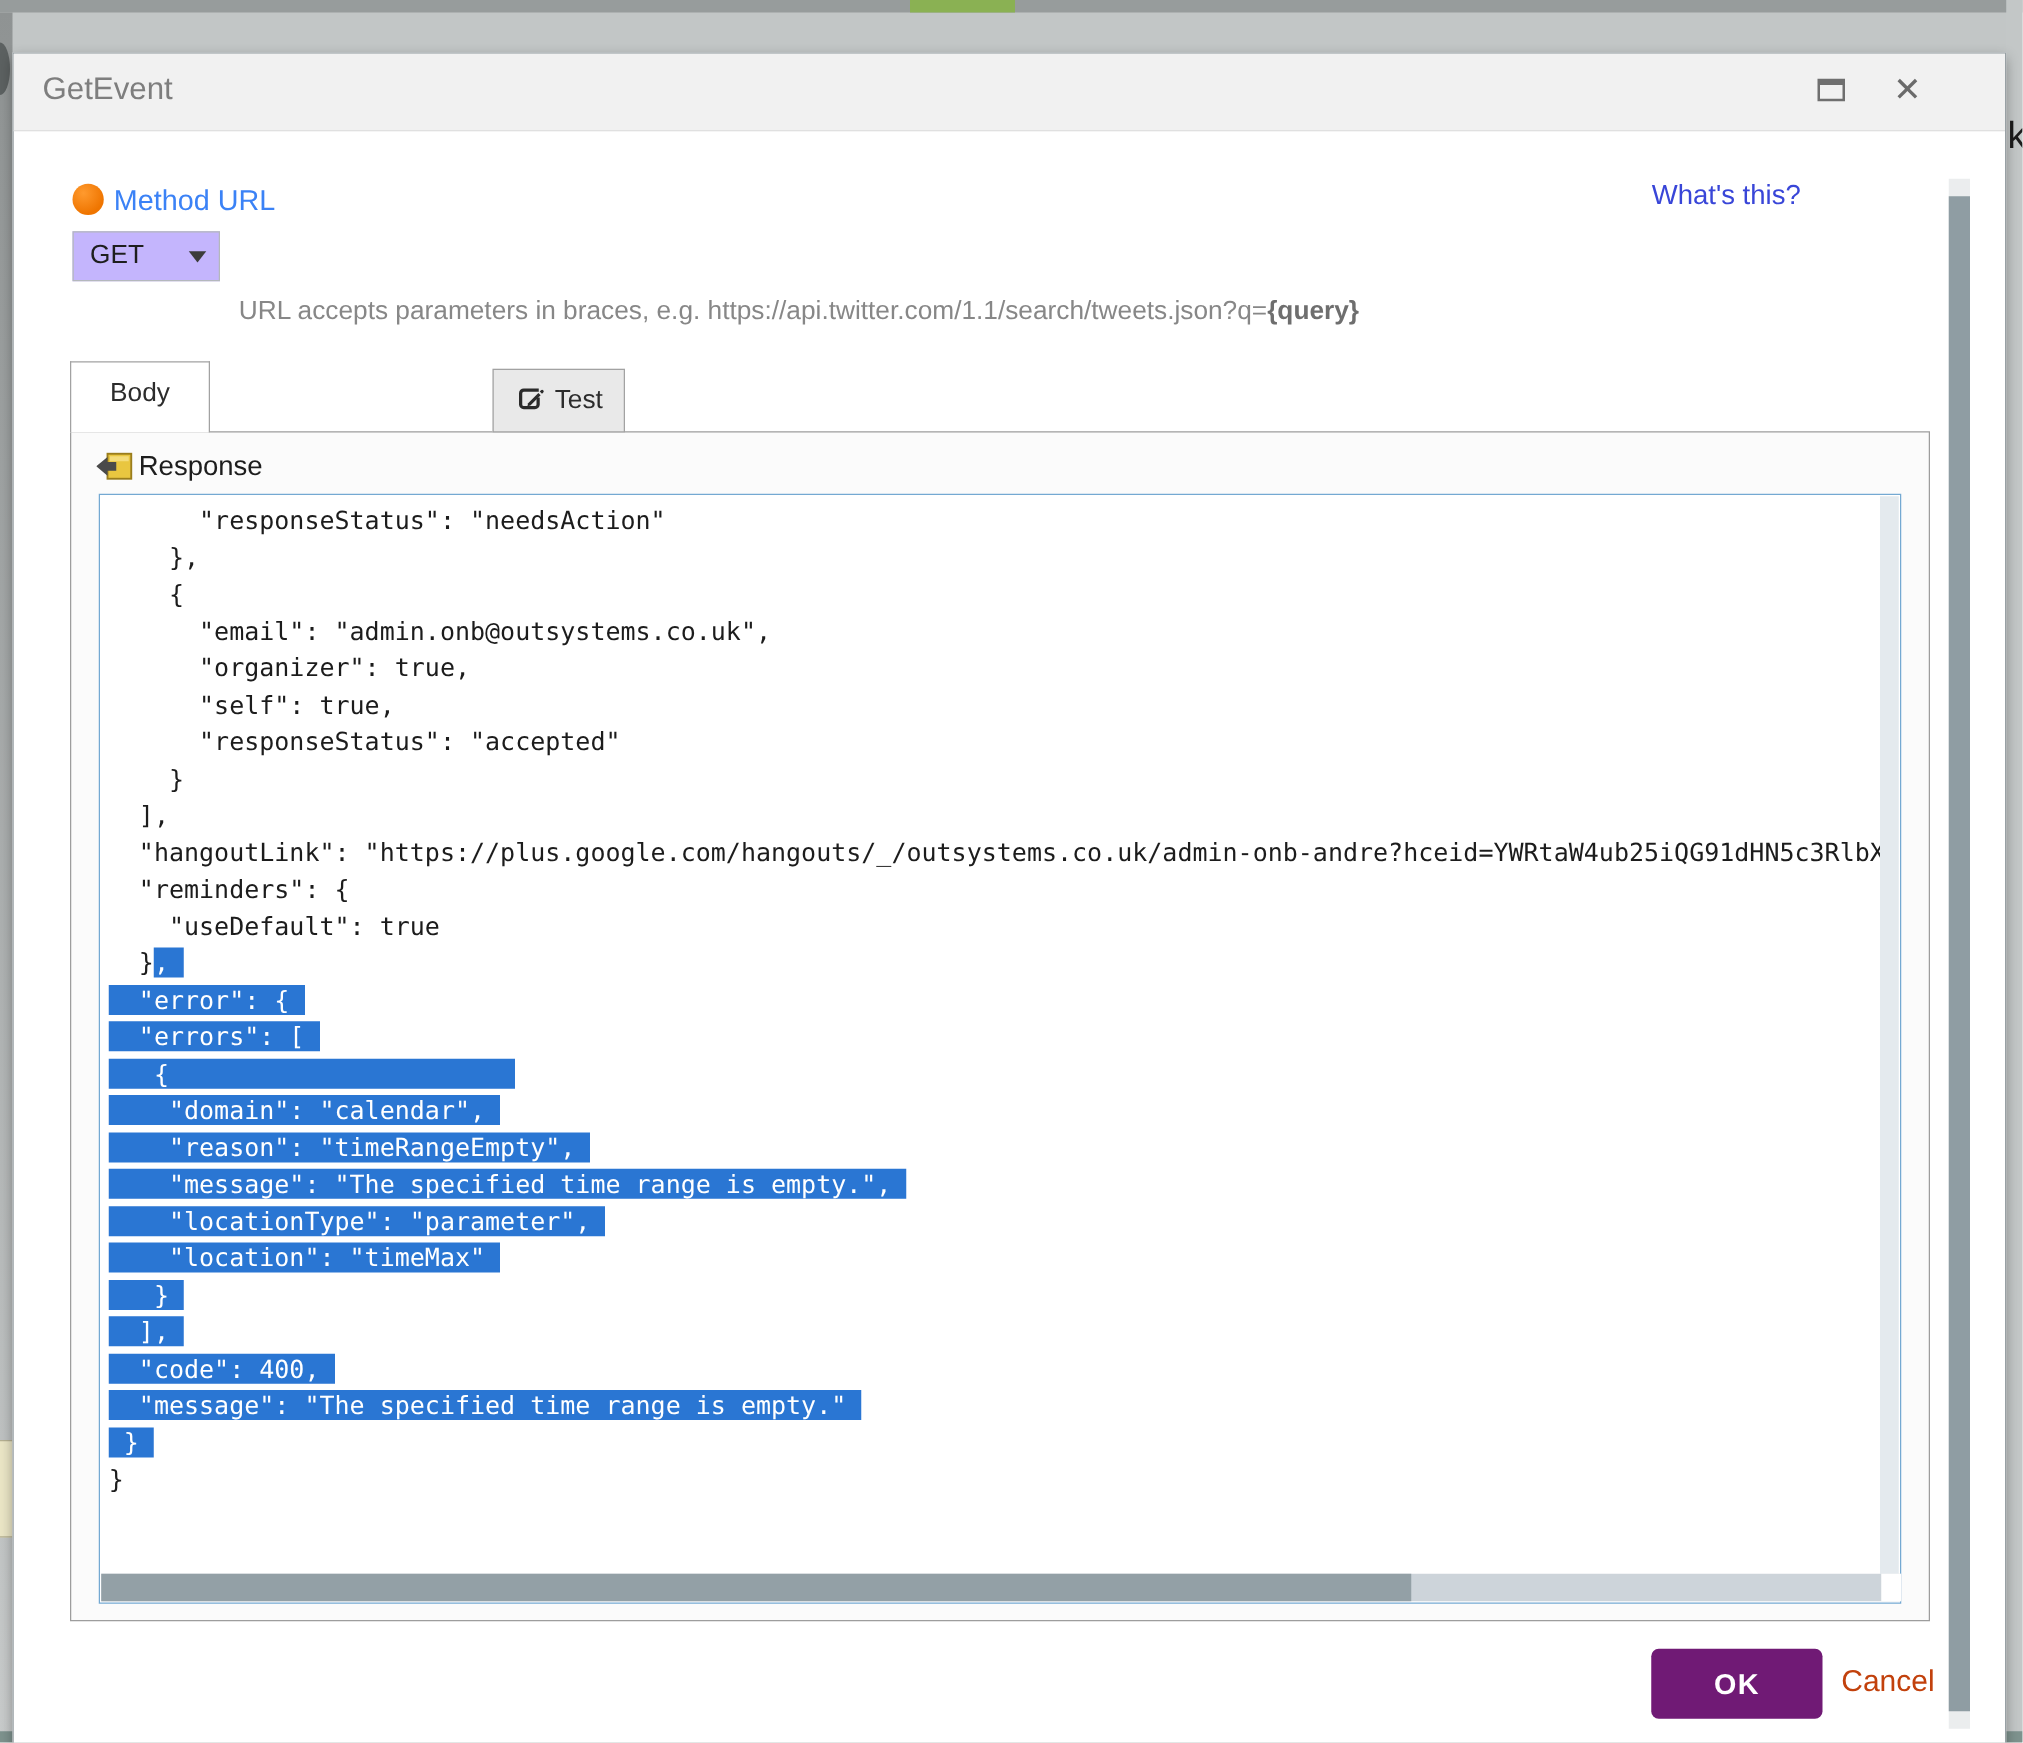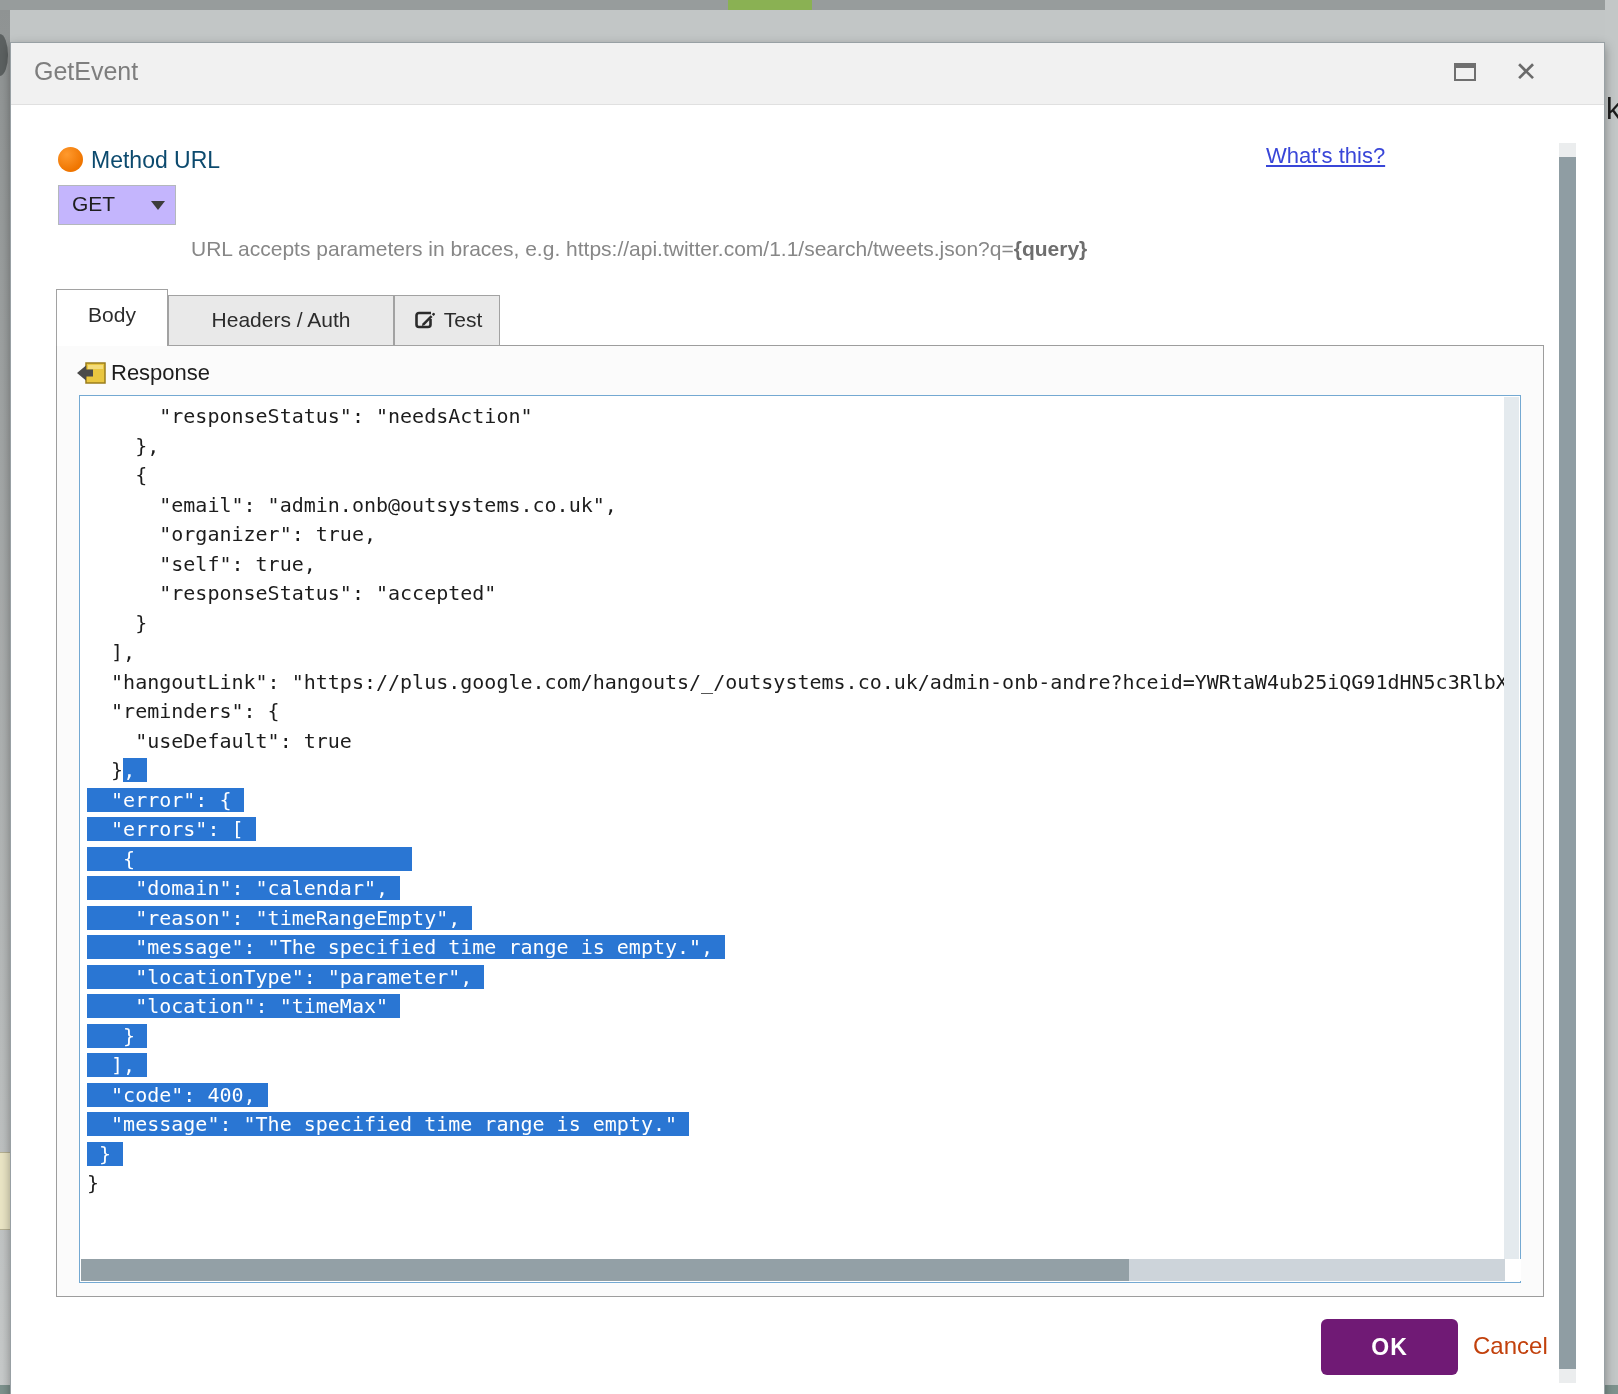--- a/index.html
+++ b/index.html
@@ -24,23 +24,23 @@
   .titlebar{position:absolute;left:0;top:0;right:0;height:61px;background:#f1f1f1;border-bottom:1px solid #e0e0e0;}
   .title{position:absolute;left:23px;top:14px;font-size:25px;color:#7e7e7e;}
   .btn-max{position:absolute;left:1443px;top:20px;width:22px;height:18px;box-sizing:border-box;
     border:2px solid #6f6f6f;border-top:5px solid #6f6f6f;background:transparent;cursor:pointer;}
   .btn-close{position:absolute;left:1498px;top:12px;width:34px;height:34px;color:#6b6b6b;
     font-size:27px;font-weight:700;text-align:center;line-height:34px;cursor:pointer;}
 
   
   .dot{position:absolute;left:47px;top:104px;width:25px;height:25px;border-radius:50%;
     background:radial-gradient(circle at 35% 30%,#ff9a2e,#ef7500 70%);}
-  .lbl-method{position:absolute;left:80px;top:104px;font-size:23px;color:#0c4a6e;}
-  .whats-this{position:absolute;left:1255px;top:100px;width:230px;text-align:left;font-size:22px;
-    color:#3946d8;text-decoration:underline;cursor:pointer;}
+  .lbl-method{position:absolute;left:80px;top:104px;font-size:23px;color:#3b82f6;}
+  .whats-this{position:absolute;left:1255px;top:100px;width:230px;text-align:center;font-size:22px;
+    color:#3946d8;cursor:pointer;}
   .verb-select{position:absolute;left:47px;top:142px;width:118px;height:40px;box-sizing:border-box;
     border:1px solid #b4b8bc;border-radius:0;background:#c4b5fd;cursor:pointer;}
   .verb-select .v{position:absolute;left:13px;top:6px;font-size:21px;color:#1e1e1e;}
   .verb-select .caret{position:absolute;right:10px;top:15px;width:0;height:0;
     border-left:7px solid transparent;border-right:7px solid transparent;border-top:9px solid #3c3c3c;}
   .url-input{position:absolute;left:182px;top:142px;width:1303px;height:40px;box-sizing:border-box;
     border:1px solid #b4b8bc;border-radius:5px;background:#fff;font-size:21px;color:#1b1b1b;
     padding:0 10px;font-family:"Liberation Sans","DejaVu Sans",sans-serif;outline:none;}
   .url-hint{position:absolute;left:180px;top:194px;font-size:21px;color:#878787;}
   .url-hint b{color:#6e6e6e;}
@@ -104,21 +104,20 @@
   <div class="lbl-method">Method URL</div>
   <div class="whats-this">What's this?</div>
 
   <div class="verb-select">
     <span class="v">GET</span>
     <span class="caret"></span>
   </div>
   <div class="url-hint"><span>URL accepts parameters in braces, e.g. https://api.twitter.com/1.1/search/tweets.json?q=</span><b>{query}</b></div>
 
   <div class="tab tab-body">Body</div>
-  <div class="tab tab-headers">Headers / Auth</div>
   <div class="tab tab-test"><svg width="24" height="24" viewBox="0 0 24 24">
         <path d="M19 5 H7 a2.5 2.5 0 0 0 -2.5 2.5 v9 a2.5 2.5 0 0 0 2.5 2.5 h9 a2.5 2.5 0 0 0 2.5 -2.5 V11" fill="none" stroke="#2b2b2b" stroke-width="2.6"></path>
         <path d="M10.5 15.5 l8.2-8.2 1.8 1.8 -8.2 8.2 -2.4 .6 z" fill="#2b2b2b"></path>
         <path d="M19.8 6.2 l1.8 1.8 1-1 a1.2 1.2 0 0 0 -1.8 -1.8 z" fill="#2b2b2b"></path>
       </svg><span>Test</span></div>
 
   <div class="groupbox"></div>
 
   <div class="resp-icon">
     <svg width="30" height="26" viewBox="0 0 30 26">

